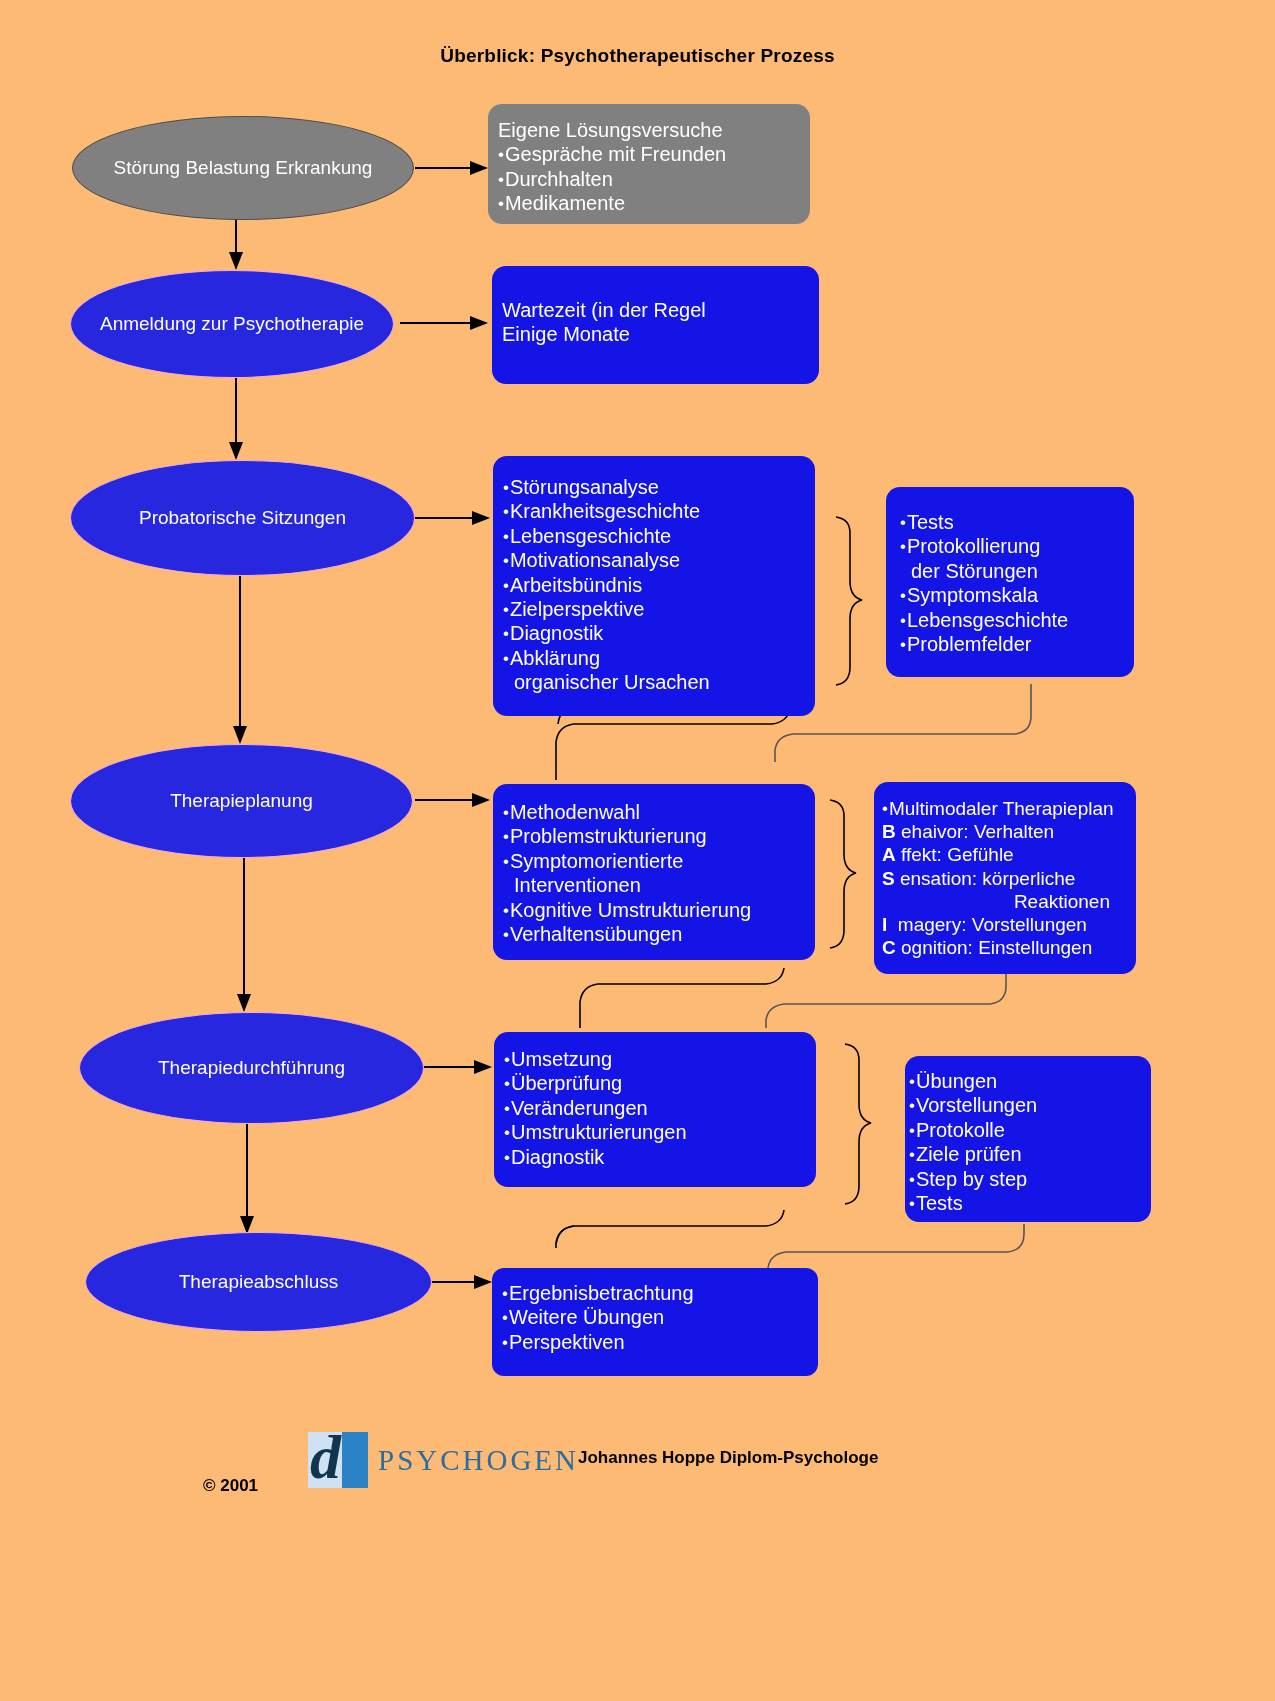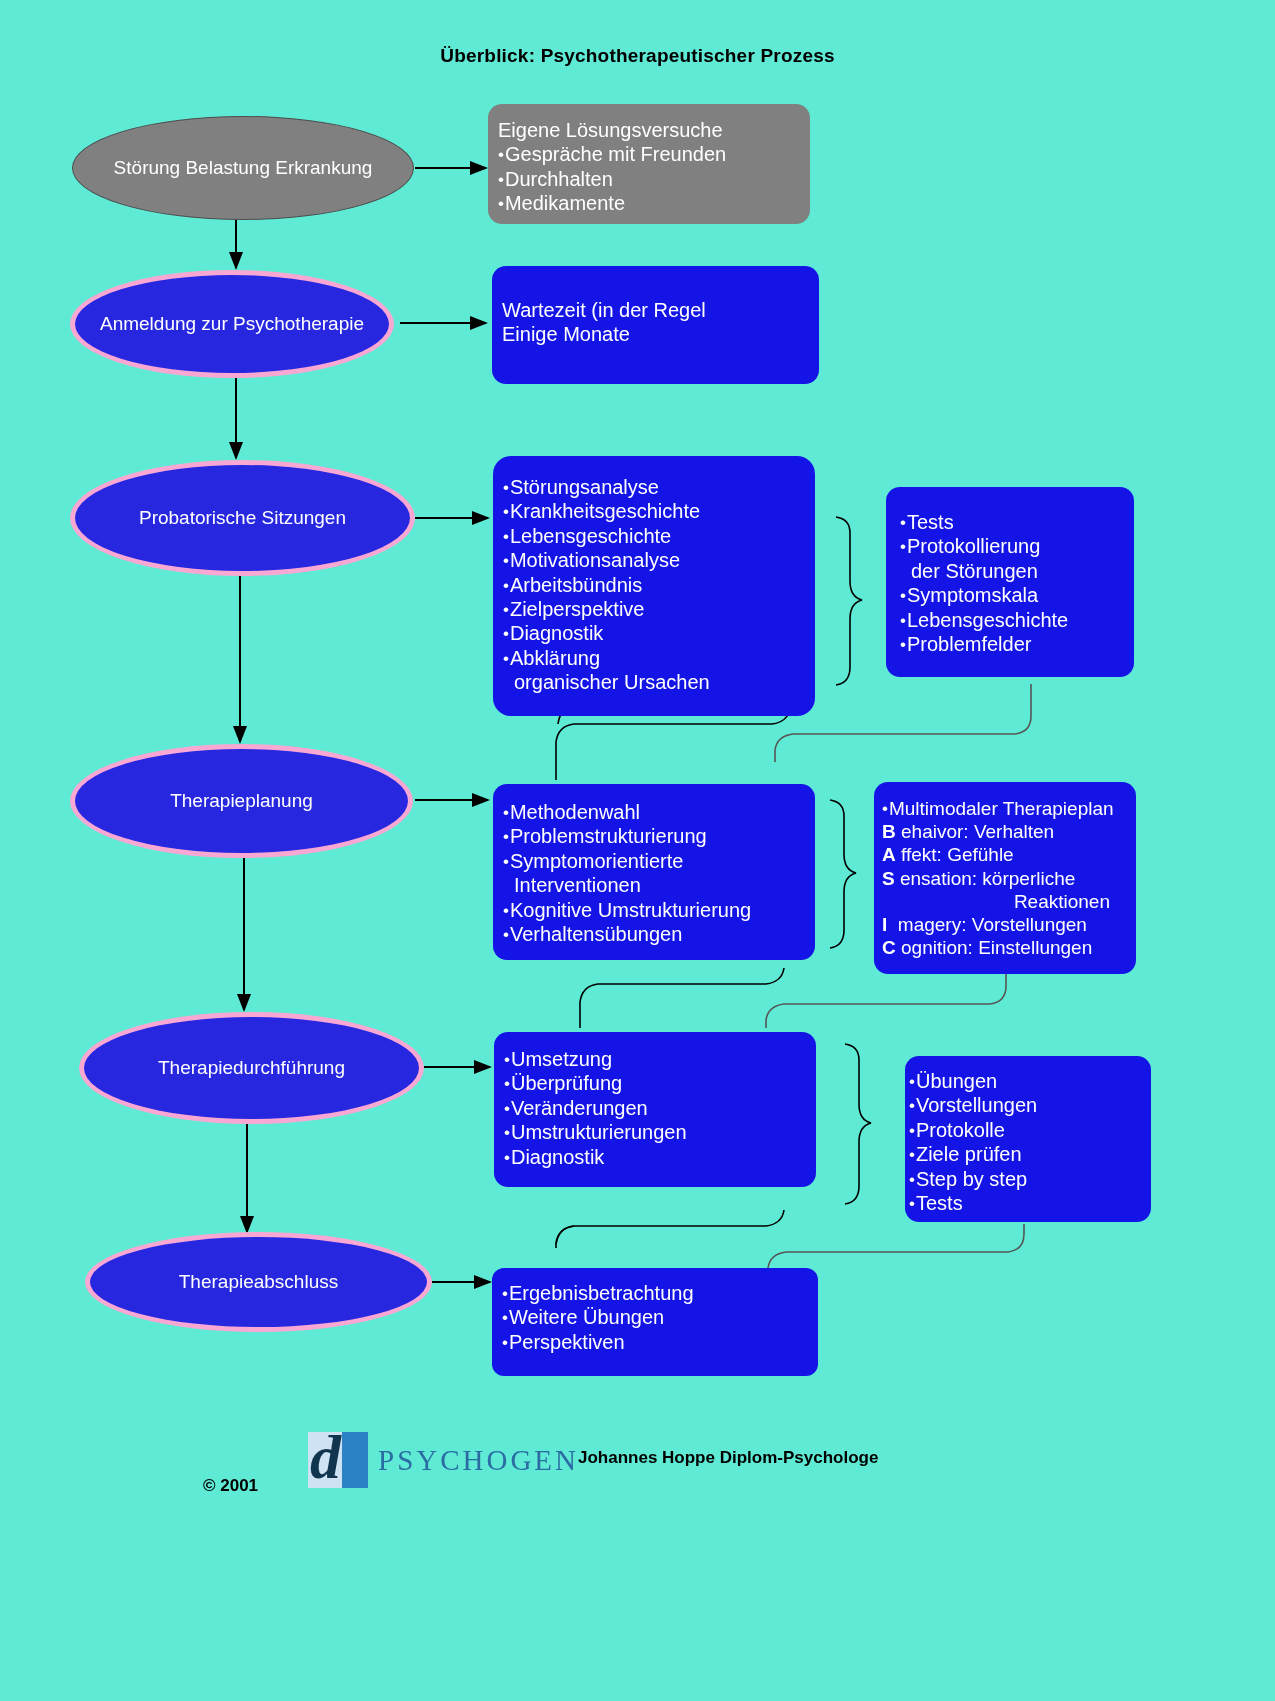--- a/index.html
+++ b/index.html
@@ -7,21 +7,21 @@
     padding: 0;
     background: #ffffff;
   }
   body {
     font-family: "Liberation Sans", sans-serif;
   }
   #page {
     position: relative;
     width: 1275px;
     height: 1701px;
-    background: #5eead4;
+    background: #fdba74;
     overflow: hidden;
   }
   #svg-layer {
     position: absolute;
     left: 0; top: 0;
     width: 1275px;
     height: 1701px;
     pointer-events: none;
   }
   .title {
@@ -31,21 +31,21 @@
     width: 1275px;
     text-align: center;
     font-size: 19px;
     font-weight: bold;
     color: #000000;
     letter-spacing: 0.2px;
   }
   .ellipse {
     position: absolute;
     border-radius: 50%;
-    border: 5px solid #f9a8d4;
+    border: 1px solid #f9a8d4;
     display: flex;
     align-items: center;
     justify-content: center;
     color: #ffffff;
     font-size: 19px;
     box-sizing: border-box;
   }
   .ellipse.gray {
     background: #808080;
     border: 1px solid #4d4d4d;
@@ -211,21 +211,21 @@
     <div class="line">Einige Monate</div>
   </div>
 
   <div class="rbox gray" style="left:488px; top:104px; width:322px; height:120px;">
     <div class="line">Eigene Lösungsversuche</div>
     <div class="line bullet">Gespräche mit Freunden</div>
     <div class="line bullet">Durchhalten</div>
     <div class="line bullet">Medikamente</div>
   </div>
 
-  <div class="rbox blue" style="left:493px; top:456px; width:322px; height:260px; padding-top:19px;border-radius:18px;">
+  <div class="rbox blue" style="left:493px; top:456px; width:322px; height:260px; padding-top:19px;">
     <div class="line bullet">Störungsanalyse</div>
     <div class="line bullet">Krankheitsgeschichte</div>
     <div class="line bullet">Lebensgeschichte</div>
     <div class="line bullet">Motivationsanalyse</div>
     <div class="line bullet">Arbeitsbündnis</div>
     <div class="line bullet">Zielperspektive</div>
     <div class="line bullet">Diagnostik</div>
     <div class="line bullet">Abklärung</div>
     <div class="line indent">organischer Ursachen</div>
   </div>

